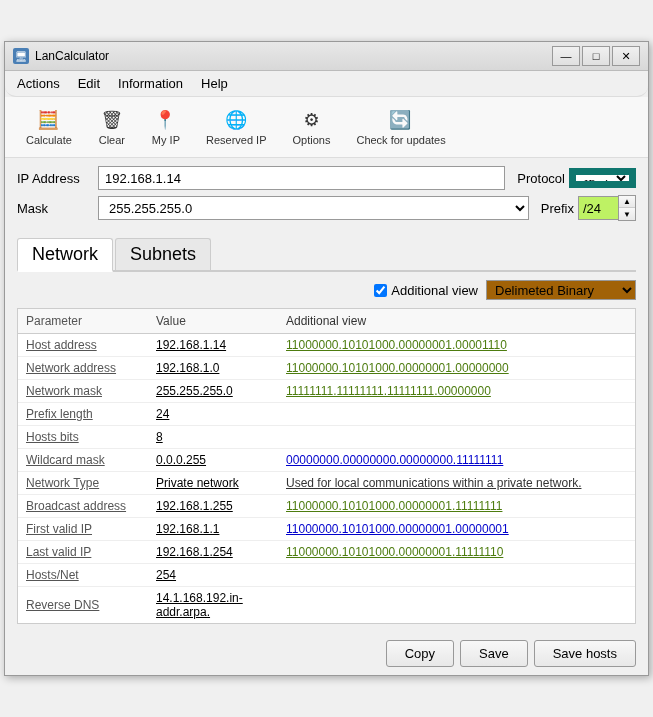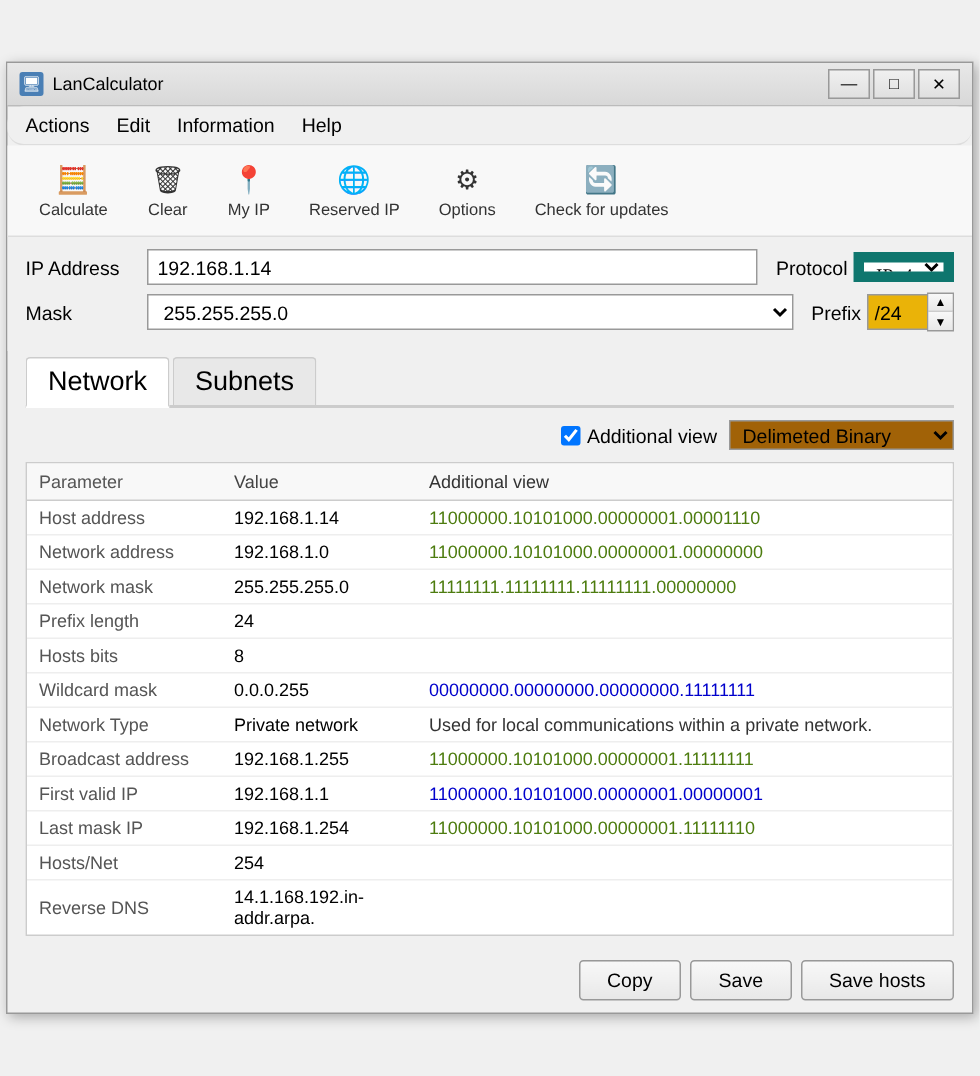--- a/index.html
+++ b/index.html
@@ -193,20 +193,21 @@
       border-bottom: 1px solid #ccc;
       padding: 5px 8px;
       text-align: left;
       font-weight: normal;
       color: #444;
     }
     td {
       padding: 4px 8px;
       border-bottom: 1px solid #eee;
       vertical-align: middle;
+      text-decoration: underline;
     }
     tr:last-child td { border-bottom: none; }
     .col-param { width: 130px; color: #555; }
     .col-value { width: 130px; }
     .col-additional { color: #333; }
     .binary-pink { color: #4d7c0f; }
     .binary-blue { color: #0000cc; }
     .network-type-desc { color: #333; }
     .footer-buttons {
       padding: 8px 12px;
@@ -226,21 +227,21 @@
       display: flex;
       align-items: center;
     }
     .spin-input {
       width: 40px;
       height: 24px;
       border: 1px solid #999;
       border-right: none;
       padding: 2px 4px;
       font-size: 13px;
-      background: #eab308;
+      background: #bef264;
     }
     .spin-btns {
       display: flex;
       flex-direction: column;
       border: 1px solid #999;
     }
     .spin-btn {
       width: 16px;
       height: 12px;
       background: linear-gradient(to bottom, #f8f8f8, #e8e8e8);
@@ -424,21 +425,21 @@
               <td class="col-param">Broadcast address</td>
               <td class="col-value">192.168.1.255</td>
               <td class="col-additional binary-pink">11000000.10101000.00000001.11111111</td>
             </tr>
             <tr>
               <td class="col-param">First valid IP</td>
               <td class="col-value">192.168.1.1</td>
               <td class="col-additional binary-blue">11000000.10101000.00000001.00000001</td>
             </tr>
             <tr>
-              <td class="col-param">Last mask IP</td>
+              <td class="col-param">Last valid IP</td>
               <td class="col-value">192.168.1.254</td>
               <td class="col-additional binary-pink">11000000.10101000.00000001.11111110</td>
             </tr>
             <tr>
               <td class="col-param">Hosts/Net</td>
               <td class="col-value">254</td>
               <td class="col-additional"></td>
             </tr>
             <tr>
               <td class="col-param">Reverse DNS</td>

